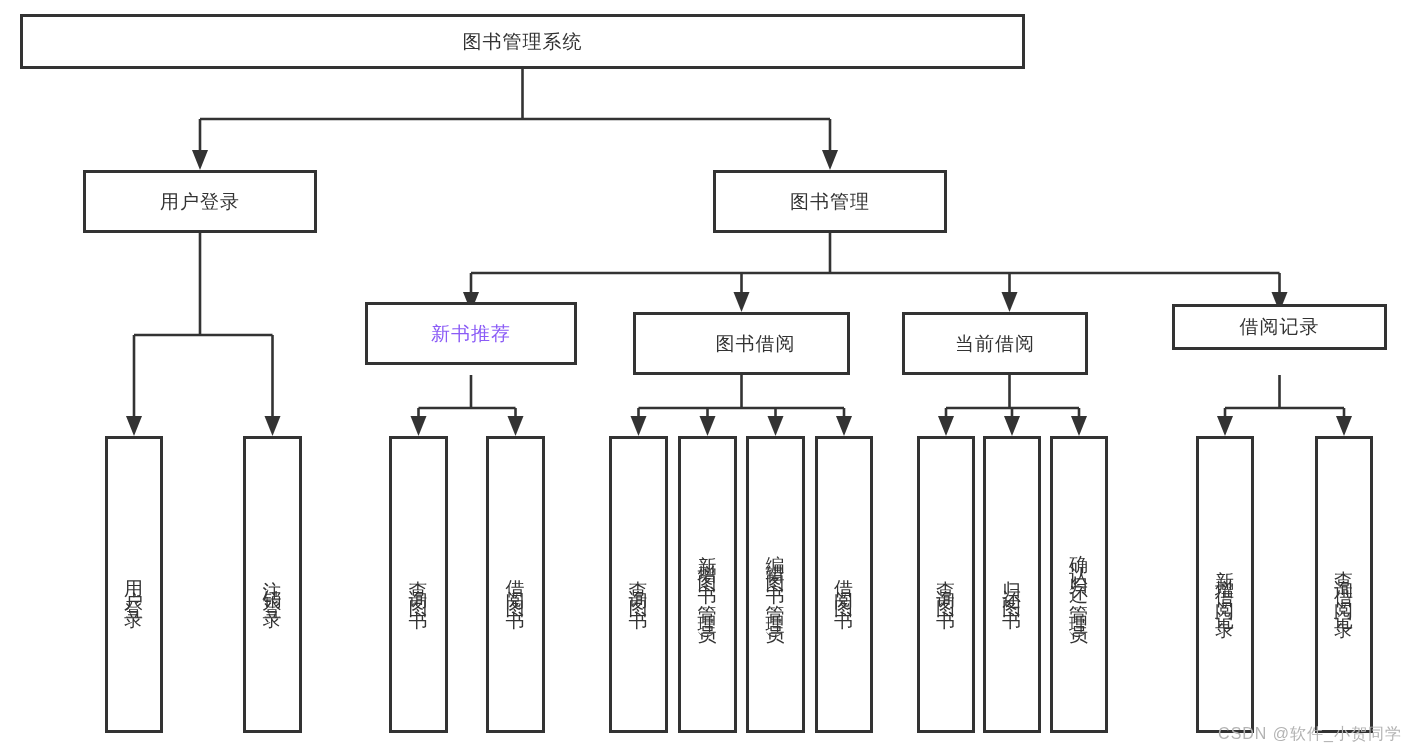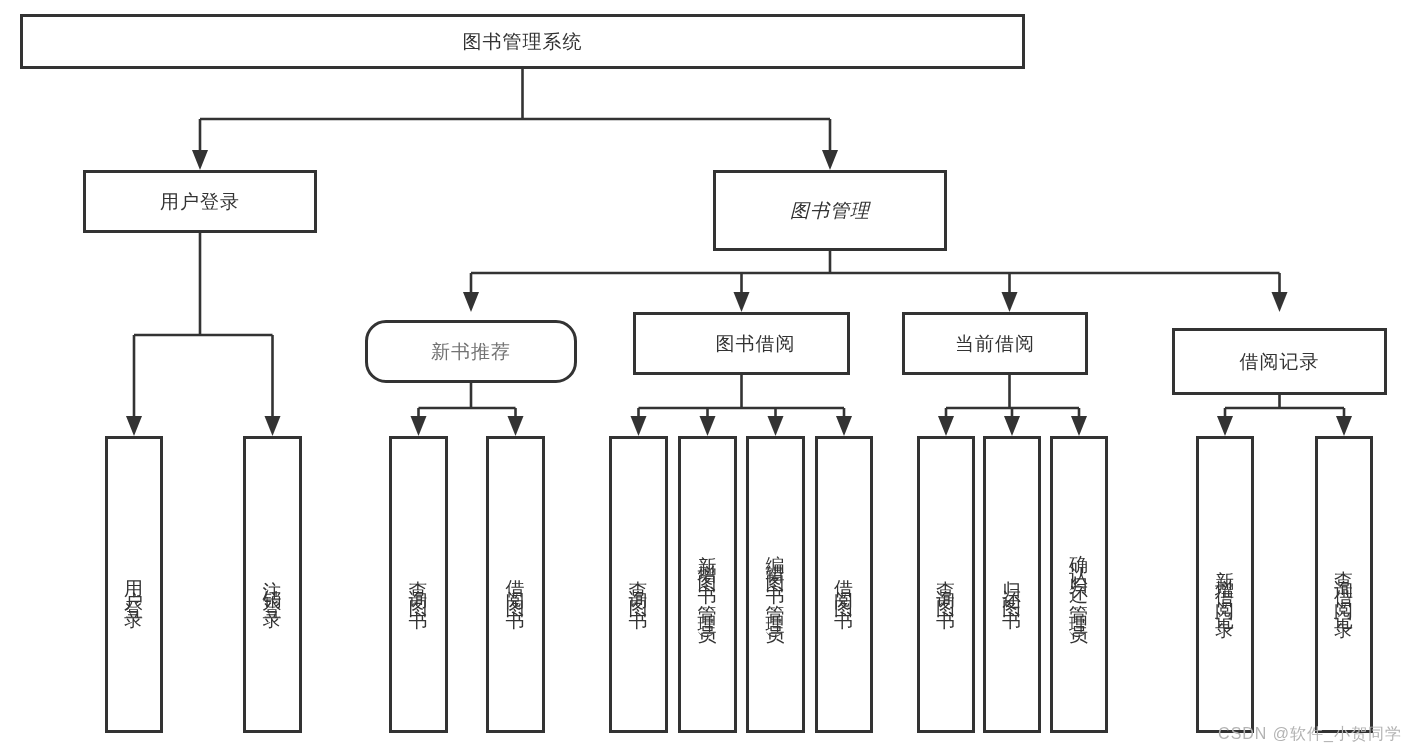--- a/index.html
+++ b/index.html
@@ -108,33 +108,33 @@
       <line x1="1344" y1="408" x2="1344" y2="420" stroke="#333333" stroke-width="2.6"></line>
       <polygon points="1336,416 1352,416 1344,436" fill="#333333"></polygon>
     </svg>
 
   <div class="node" style="left: 20px; top: 14px; width: 1005px; height: 55px; border-color: rgb(51, 51, 51); color: rgb(51, 51, 51);">
       <span>图书管理系统</span>
     </div>
     <div class="node" style="left: 83px; top: 170px; width: 234px; height: 63px; border-color: rgb(51, 51, 51); color: rgb(51, 51, 51);">
       <span>用户登录</span>
     </div>
-    <div class="node" style="left: 713px; top: 170px; width: 234px; height: 81px; border-color: rgb(51, 51, 51); color: rgb(51, 51, 51); font-style: italic;">
+    <div class="node" style="left: 713px; top: 170px; width: 234px; height: 63px; border-color: rgb(51, 51, 51); color: rgb(51, 51, 51);">
       <span>图书管理</span>
     </div>
-    <div class="node" style="left: 365px; top: 320px; width: 212px; height: 63px; border-color: rgb(51, 51, 51); color: #737373; border-radius: 21px;">
+    <div class="node" style="left: 365px; top: 302px; width: 212px; height: 63px; border-color: rgb(51, 51, 51); color: #8b5cf6;">
       <span>新书推荐</span>
     </div>
     <div class="node" style="left: 633px; top: 312px; width: 217px; height: 63px; border-color: rgb(51, 51, 51); color: rgb(51, 51, 51); padding-left: 28px;">
       <span>图书借阅</span>
     </div>
     <div class="node" style="left: 902px; top: 312px; width: 186px; height: 63px; border-color: rgb(51, 51, 51); color: rgb(51, 51, 51);">
       <span>当前借阅</span>
     </div>
-    <div class="node" style="left: 1172px; top: 328px; width: 215px; height: 67px; border-color: rgb(51, 51, 51); color: rgb(51, 51, 51);">
+    <div class="node" style="left: 1172px; top: 304px; width: 215px; height: 46px; border-color: rgb(51, 51, 51); color: rgb(51, 51, 51);">
       <span>借阅记录</span>
     </div>
     <div class="node vertical" style="left: 105px; top: 436px; width: 58px; height: 297px; border-color: rgb(51, 51, 51); color: rgb(51, 51, 51);">
       <span>用户登录</span>
     </div>
     <div class="node vertical" style="left: 243px; top: 436px; width: 59px; height: 297px; border-color: rgb(51, 51, 51); color: rgb(51, 51, 51);">
       <span>注销登录</span>
     </div>
     <div class="node vertical" style="left: 389px; top: 436px; width: 59px; height: 297px; border-color: rgb(51, 51, 51); color: rgb(51, 51, 51);">
       <span>查询图书</span>

